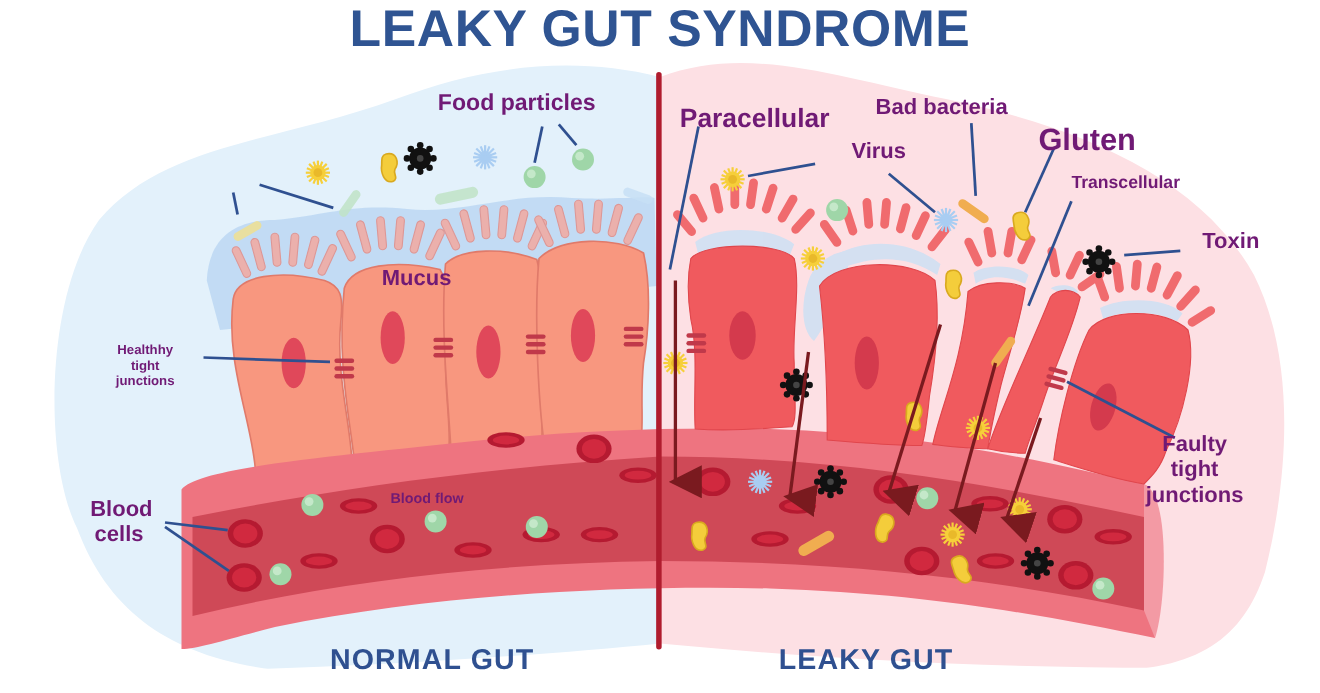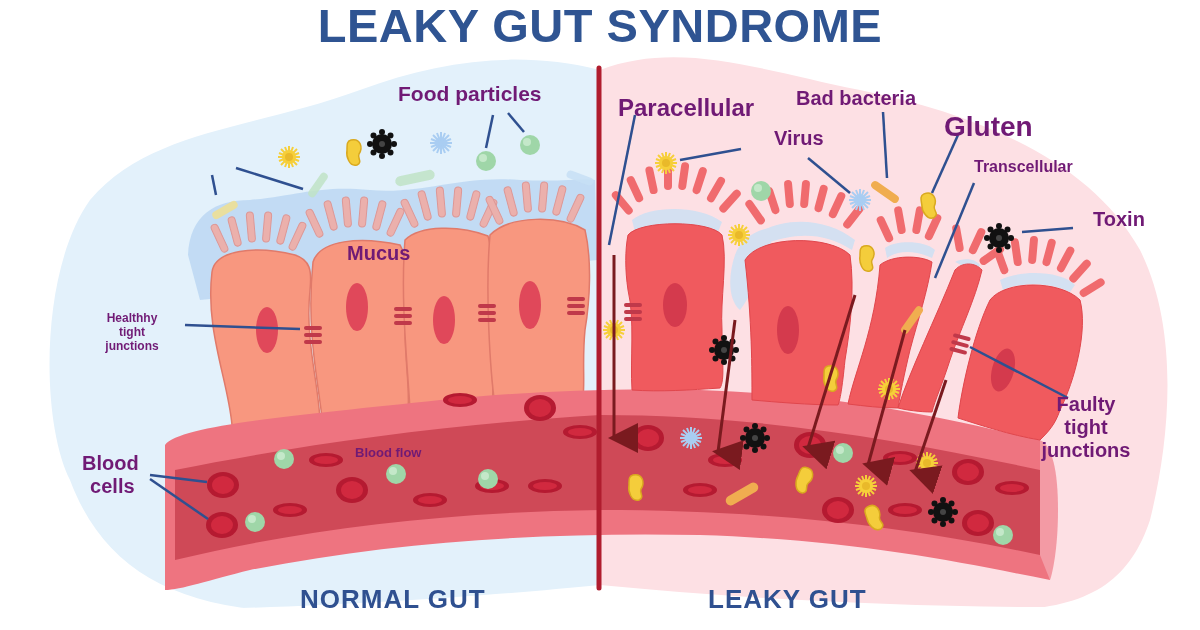--- a/index.html
+++ b/index.html
@@ -425,21 +425,21 @@
 <div class="lbl" style="left:398px;top:82px;font-size:21px;">Food particles</div>
 <div class="lbl" style="left:347px;top:194px;font-size:20px;margin-top:48px;">Mucus</div>
 
 <div class="lbl c" style="left:80px;top:312px;width:104px;font-size:12px;">
   <div>Healthhy</div>
   <div>tight</div>
   <div>junctions</div>
 </div>
 <div class="lbl" style="left:82px;top:452px;font-size:20px;">
   <div>Blood</div>
-  <div style="padding-left:4px;text-align:center;">cells</div>
+  <div style="padding-left:4px;">cells</div>
 </div>
 <div class="lbl" style="left:355px;top:446px;font-size:13px;">Blood flow</div>
 
 <div class="lbl" style="left:618px;top:94px;font-size:24px;">Paracellular</div>
 <div class="lbl" style="left:750px;top:127px;font-size:20px;margin-left:24px;">Virus</div>
 <div class="lbl" style="left:796px;top:87px;font-size:20px;">Bad bacteria</div>
 <div class="lbl" style="left:944px;top:111px;font-size:28px;">Gluten</div>
 <div class="lbl" style="left:974px;top:158px;font-size:16px;">Transcellular</div>
 <div class="lbl" style="left:1078px;top:208px;font-size:20px;margin-left:15px;">Toxin</div>
 <div class="lbl c" style="left:1034px;top:393px;width:104px;font-size:20px;">

